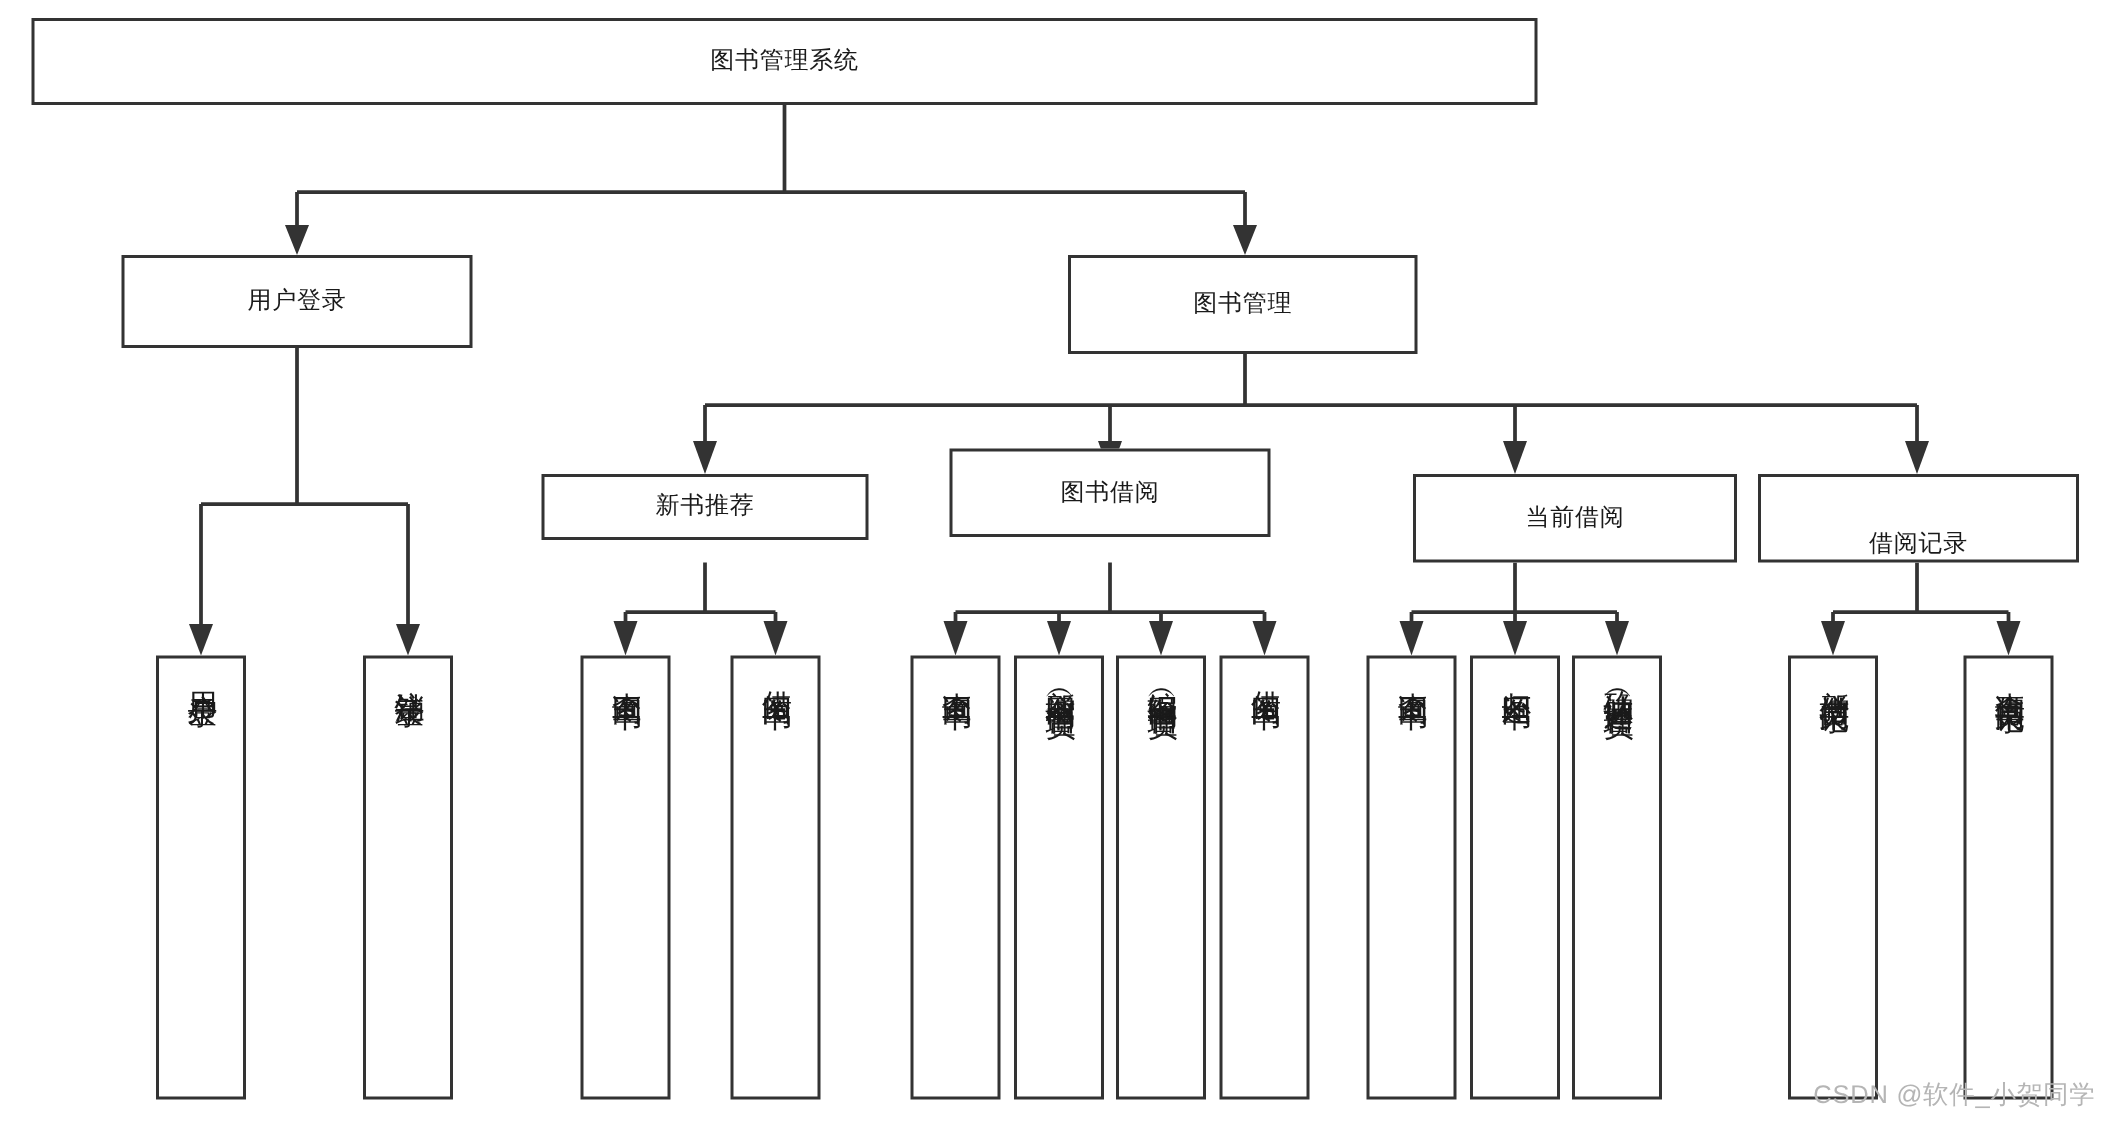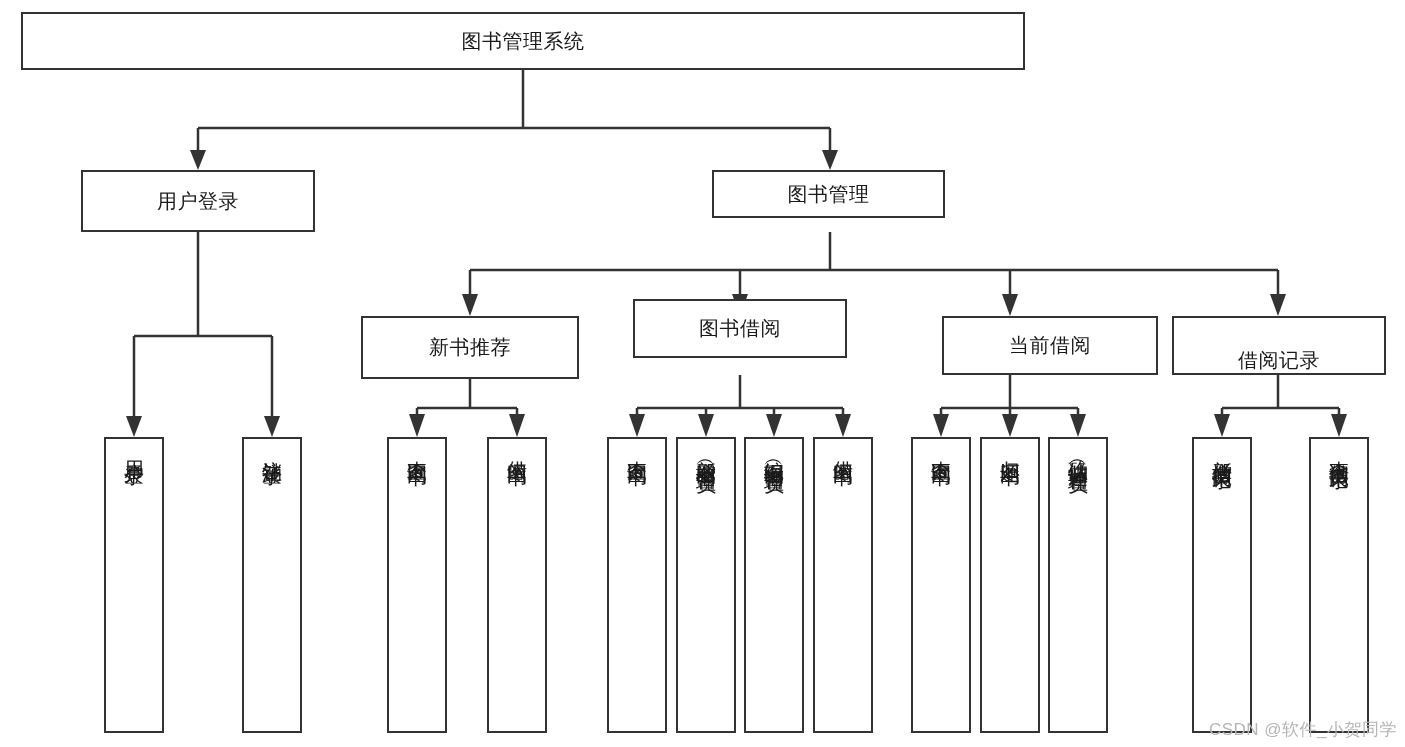--- a/index.html
+++ b/index.html
@@ -22,21 +22,21 @@
     position: absolute;
     box-sizing: border-box;
     background: #ffffff;
     border: 2.5px solid #333333;
     display: flex;
     align-items: center;
     justify-content: center;
   }
   .node .label {
     color: #1a1a1a;
-    font-size: 20px;
+    font-size: 16px;
     line-height: 1.25;
     letter-spacing: 0.5px;
     white-space: nowrap;
   }
   
   .node.horiz .label {
     writing-mode: horizontal-tb;
   }
   
   .node.vert {
@@ -154,25 +154,25 @@
   </svg>
 
   <div class="node horiz" style="left:21px; top:12px; width:1004px; height:58px;">
     <span class="label">图书管理系统</span>
   </div>
 
   <div class="node horiz" style="left:81px; top:170px; width:234px; height:62px;">
     <span class="label">用户登录</span>
   </div>
 
-  <div class="node horiz" style="left:712px; top:170px; width:233px; height:48px;">
+  <div class="node horiz" style="left:712px; top:170px; width:233px; height:66px;">
     <span class="label">图书管理</span>
   </div>
 
-  <div class="node horiz" style="left:361px; top:316px; width:218px; height:63px;">
+  <div class="node horiz" style="left:361px; top:316px; width:218px; height:44px;">
     <span class="label">新书推荐</span>
   </div>
 
   <div class="node horiz" style="left:633px; top:299px; width:214px; height:59px;">
     <span class="label">图书借阅</span>
   </div>
 
   <div class="node horiz" style="left:902px; top:316px; width:216px; height:59px;margin-left:40px;">
     <span class="label">当前借阅</span>
   </div>

